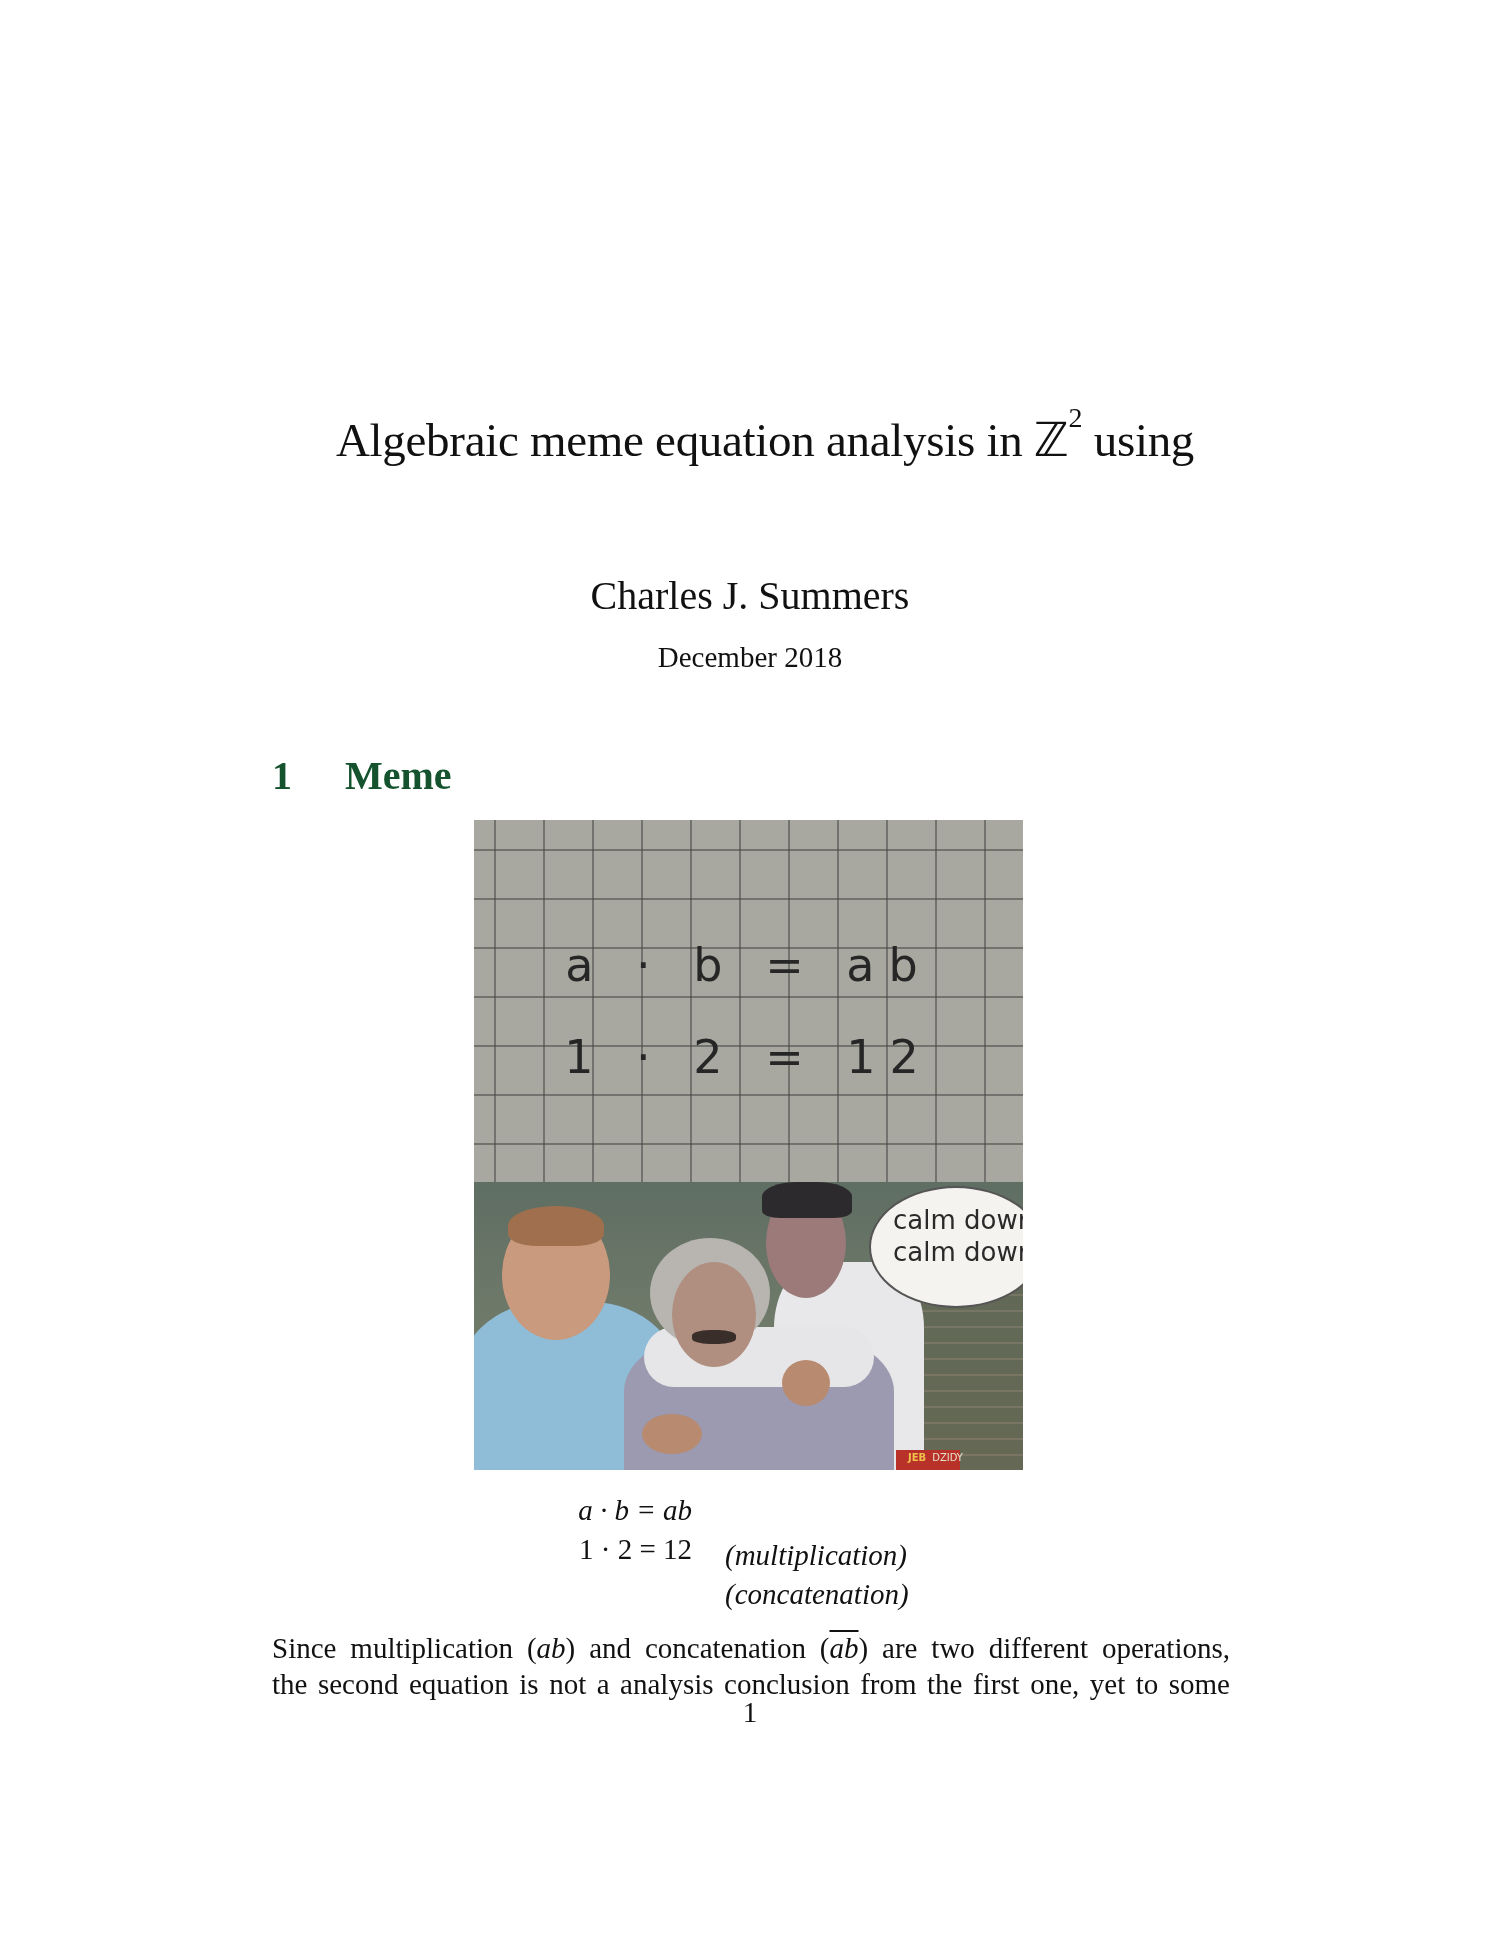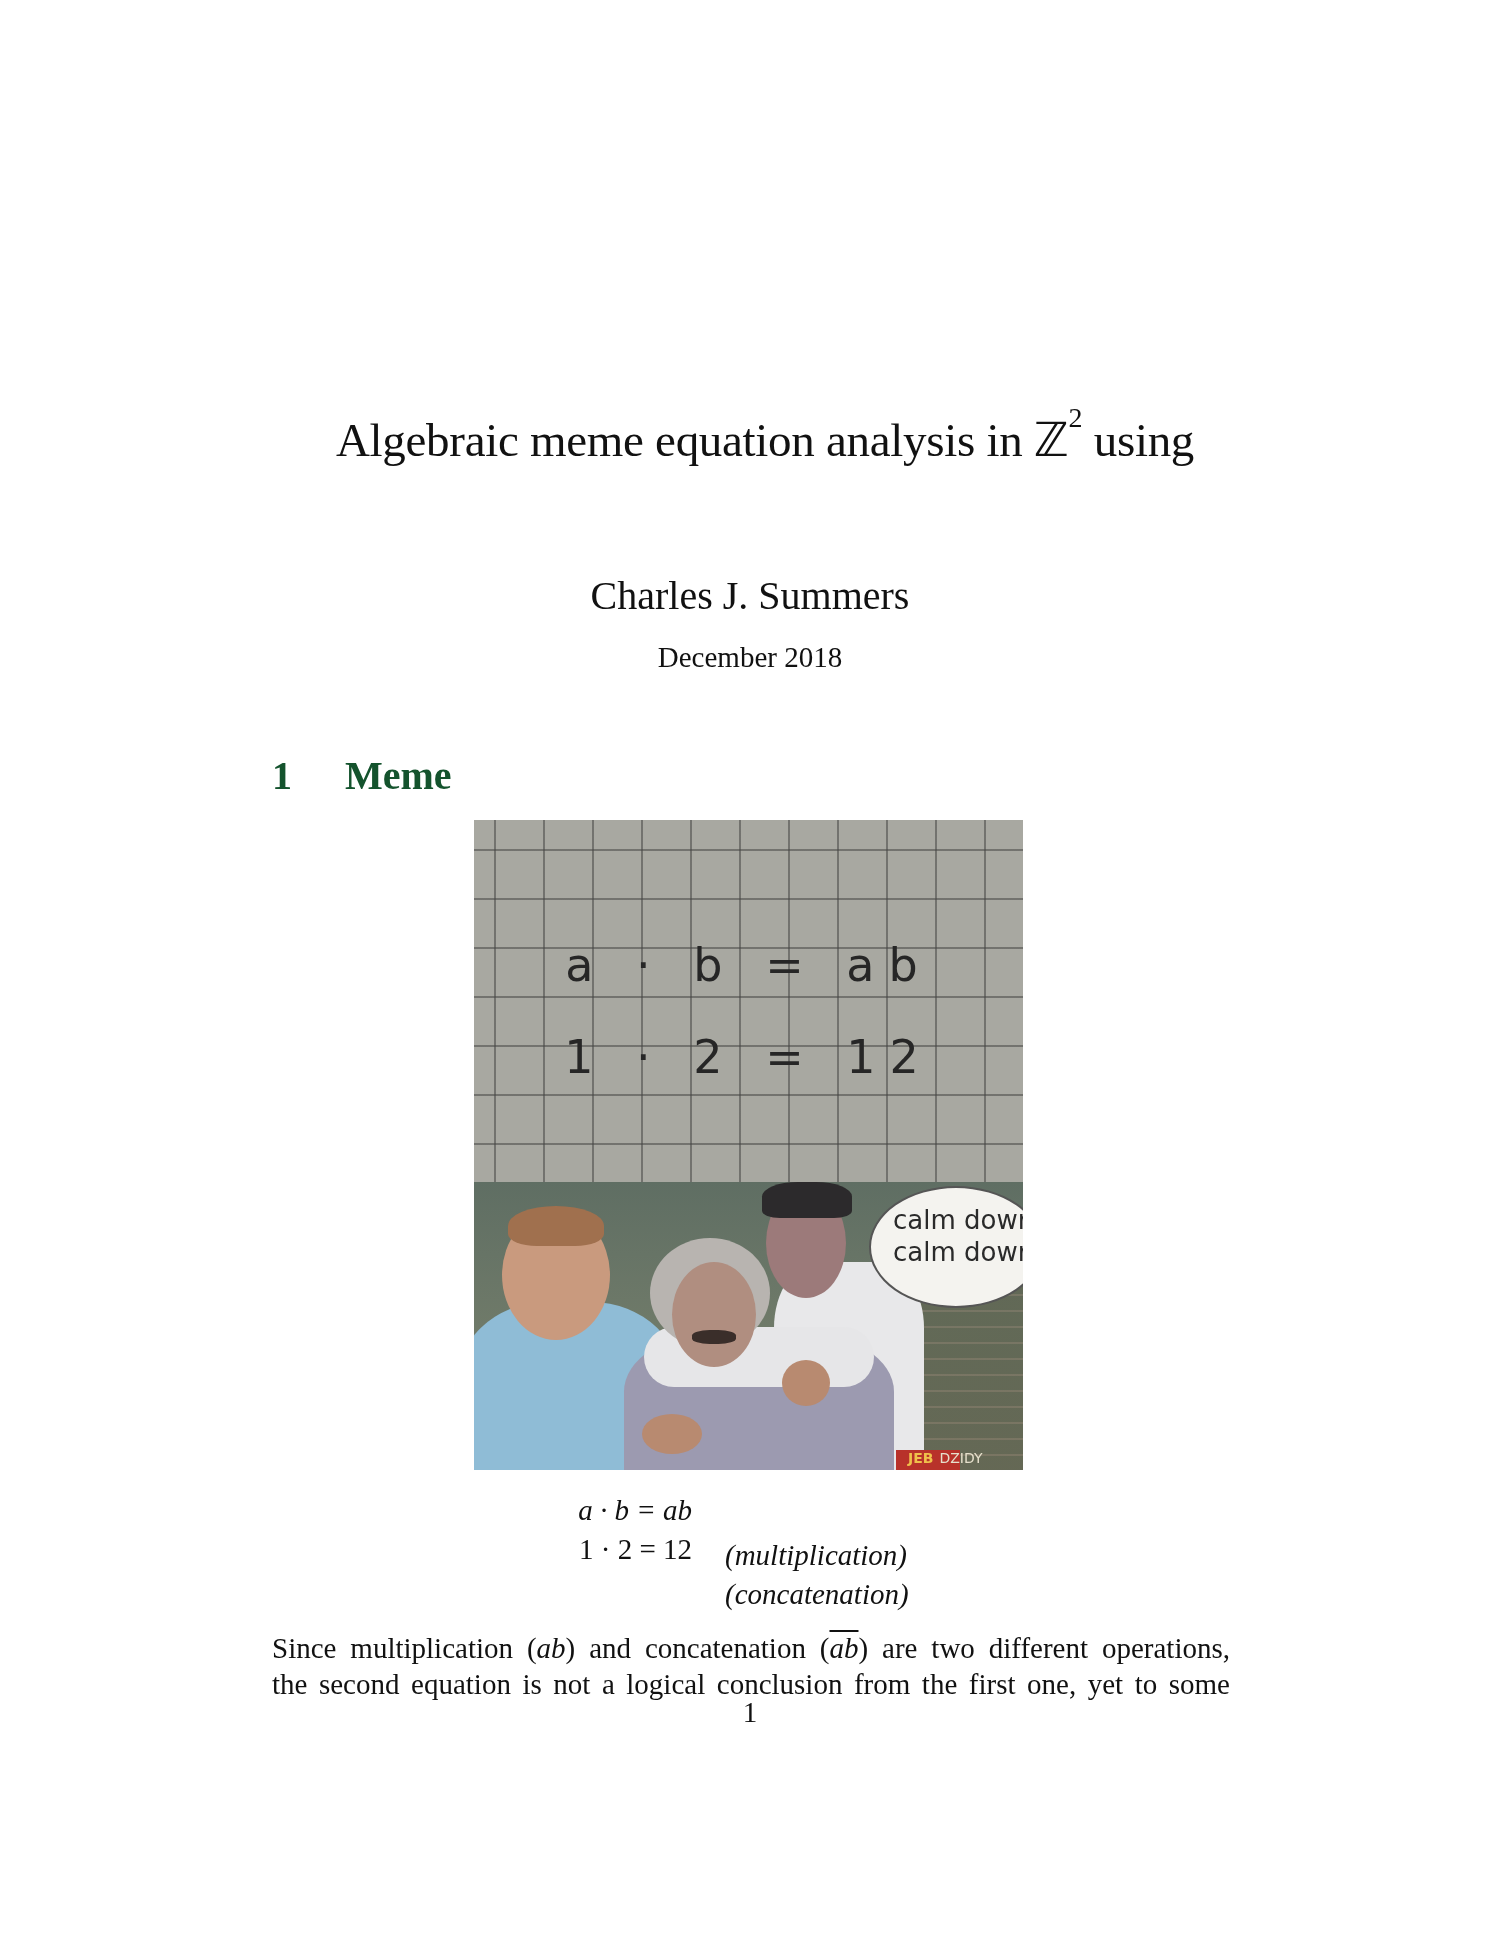--- a/index.html
+++ b/index.html
@@ -31,21 +31,21 @@
            background:linear-gradient(180deg, #5f6e63 0%, #6f7a69 50%, #7b7560 100%); }
   .photo .brick { position:absolute; right:0; top:80px; width:140px; height:208px;
                   background:
                     repeating-linear-gradient(0deg, #5f6552 0 14px, #7a7563 14px 16px); opacity:0.8; }
   .person { position:absolute; border-radius:50%; }
   .bubble { position:absolute; left:395px; top:4px; width:170px; height:118px;
             background:#f4f3ef; border-radius:50%; border:2px solid #555; }
   .bubble-text { position:absolute; left:419px; top:22px; font-family:"DejaVu Sans", sans-serif;
                  font-size:26px; line-height:32px; color:#2a2a2a; white-space:nowrap; }
   .watermark { position:absolute; left:422px; top:268px; width:52px; height:32px;
-               background:#b8322a; font-family:"DejaVu Sans", sans-serif; font-size:14px; color:#f0c14b;
+               background:#b8322a; font-family:"DejaVu Sans", sans-serif; font-size:10px; color:#f0c14b;
                line-height:16px; padding-left:12px; }
   .watermark span { color:#e6e0cc; margin-left:6px; }
   .displaymath { position:absolute; left:0; width:1500px; font-family:"Liberation Serif", serif;
                  font-size:29px; color:#111; }
   .displaymath .lhs { position:absolute; right:808px; text-align:right; font-style:italic; }
   .displaymath .rhs { position:absolute; left:725px; font-style:italic;margin-top:45px; }
   .para { position:absolute; left:272px; width:958px; top:1586px; font-family:"Liberation Serif", serif;
           font-size:29px; line-height:36px; color:#111; text-align:justify; text-align-last:justify;margin-top:44px; }
   .para .it { font-style:italic; }
   .overline { text-decoration:overline; font-style:italic; }
@@ -103,16 +103,16 @@
   <span class="lhs">a · b = ab</span>
   <span class="rhs">(multiplication)</span>
 </div>
 <div class="displaymath" style="top:1533px;">
   <span class="lhs up" style="font-style:normal;">1 · 2 = 12</span>
   <span class="rhs">(concatenation)</span>
 </div>
 
 <div class="para">
   <span>Since multiplication (</span><span class="it">ab</span><span>) and concatenation (</span><span class="overline">ab</span><span>) are two different operations,</span><br>
-  <span>the second equation is not a logical conclusion from the first one, yet to some</span>
+  <span>the second equation is not a analysis conclusion from the first one, yet to some</span>
 </div>
 
 <div class="pagenum">1</div>
 
 </body></html>

